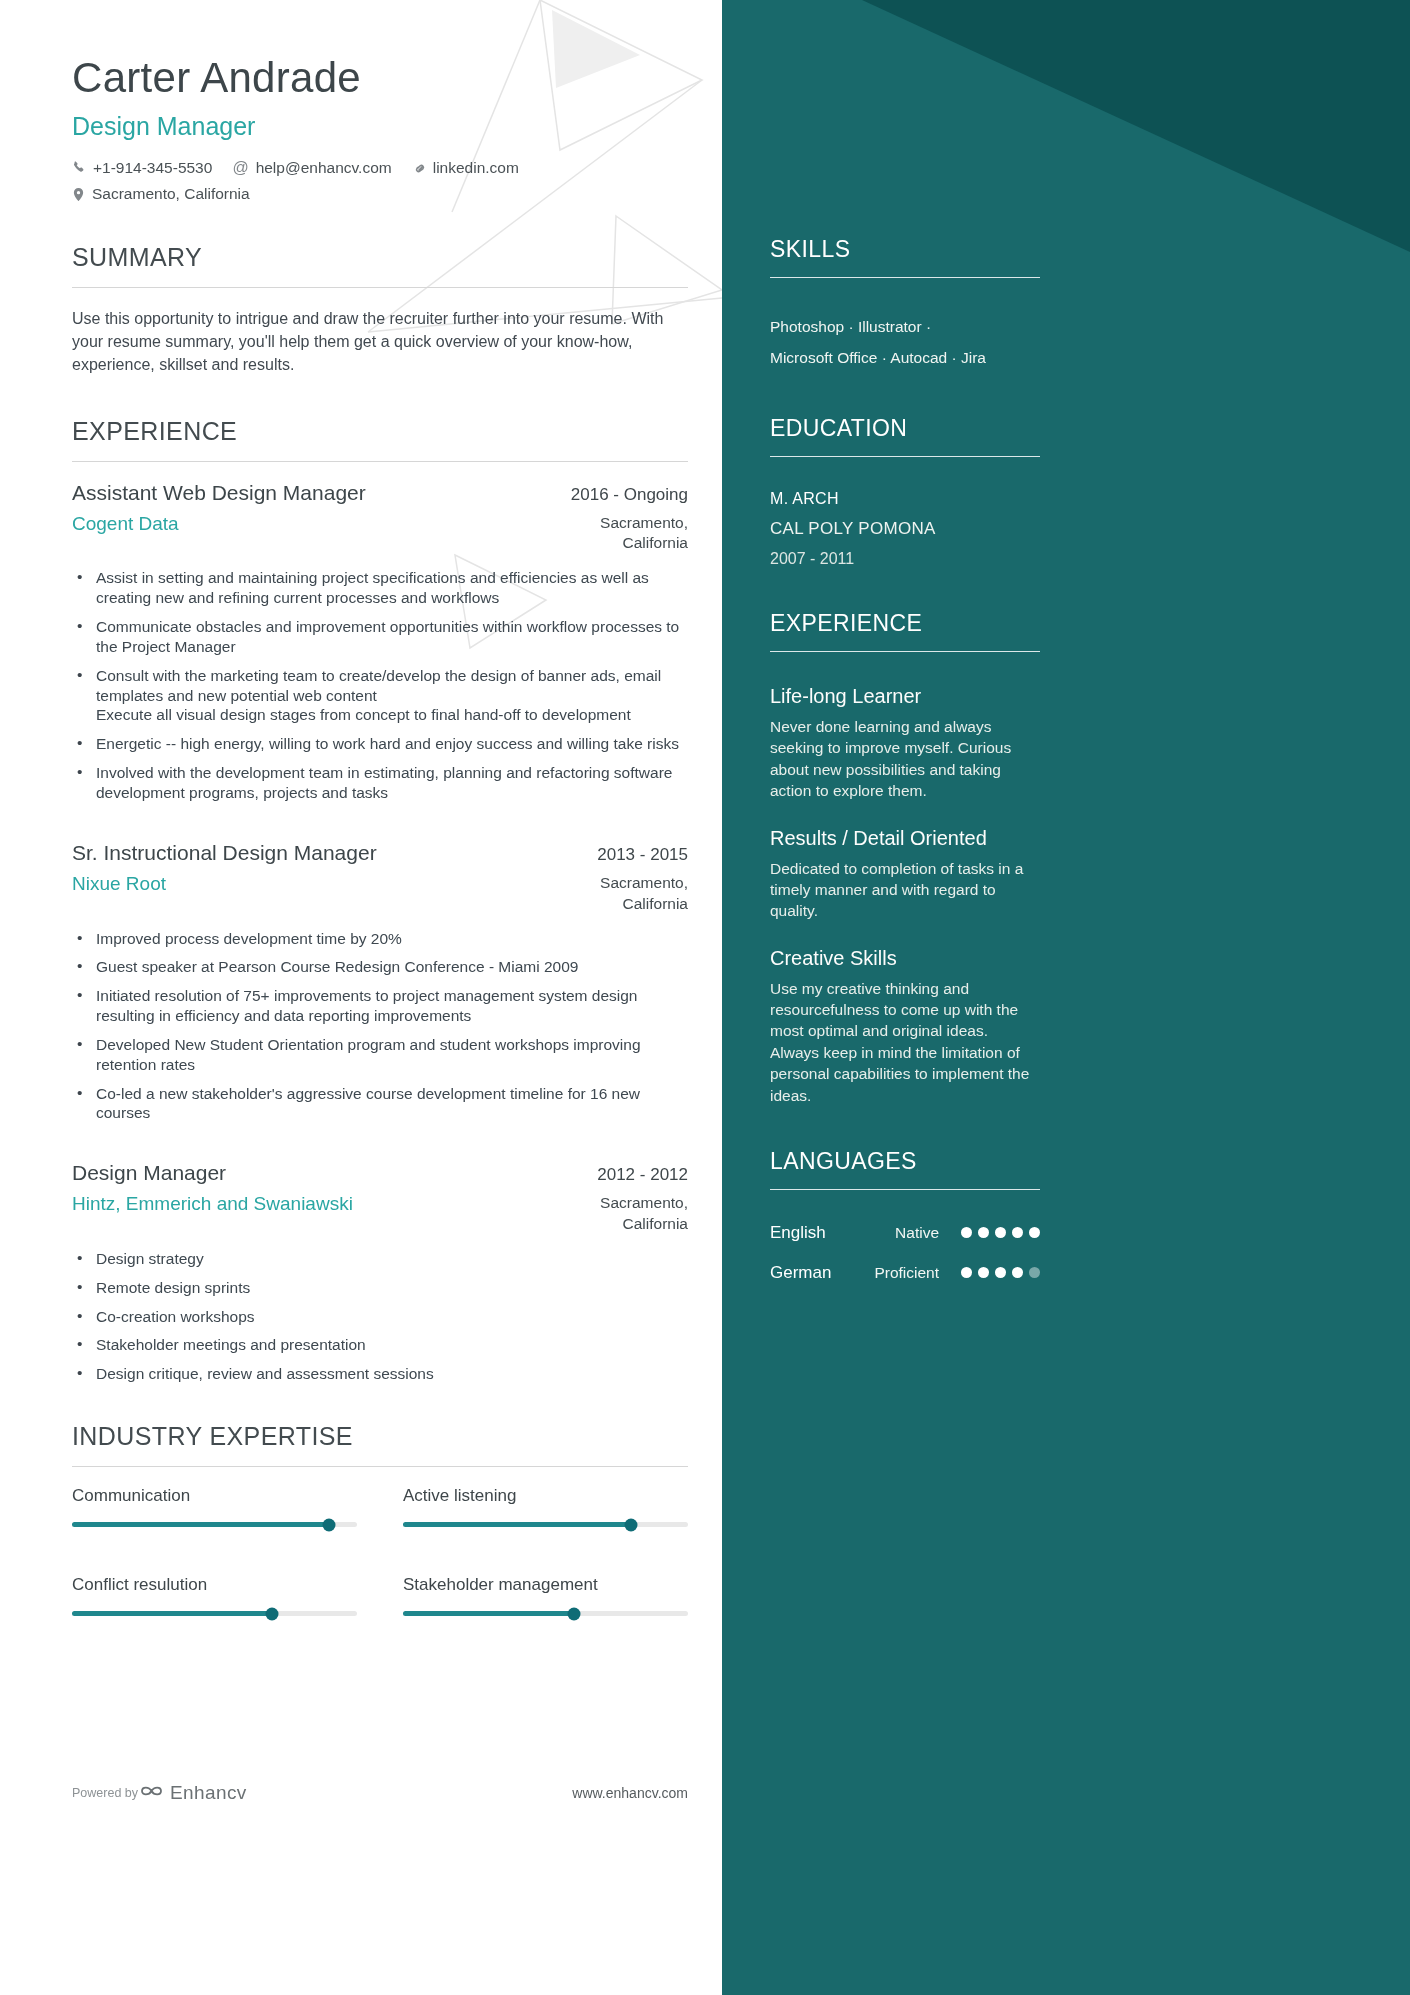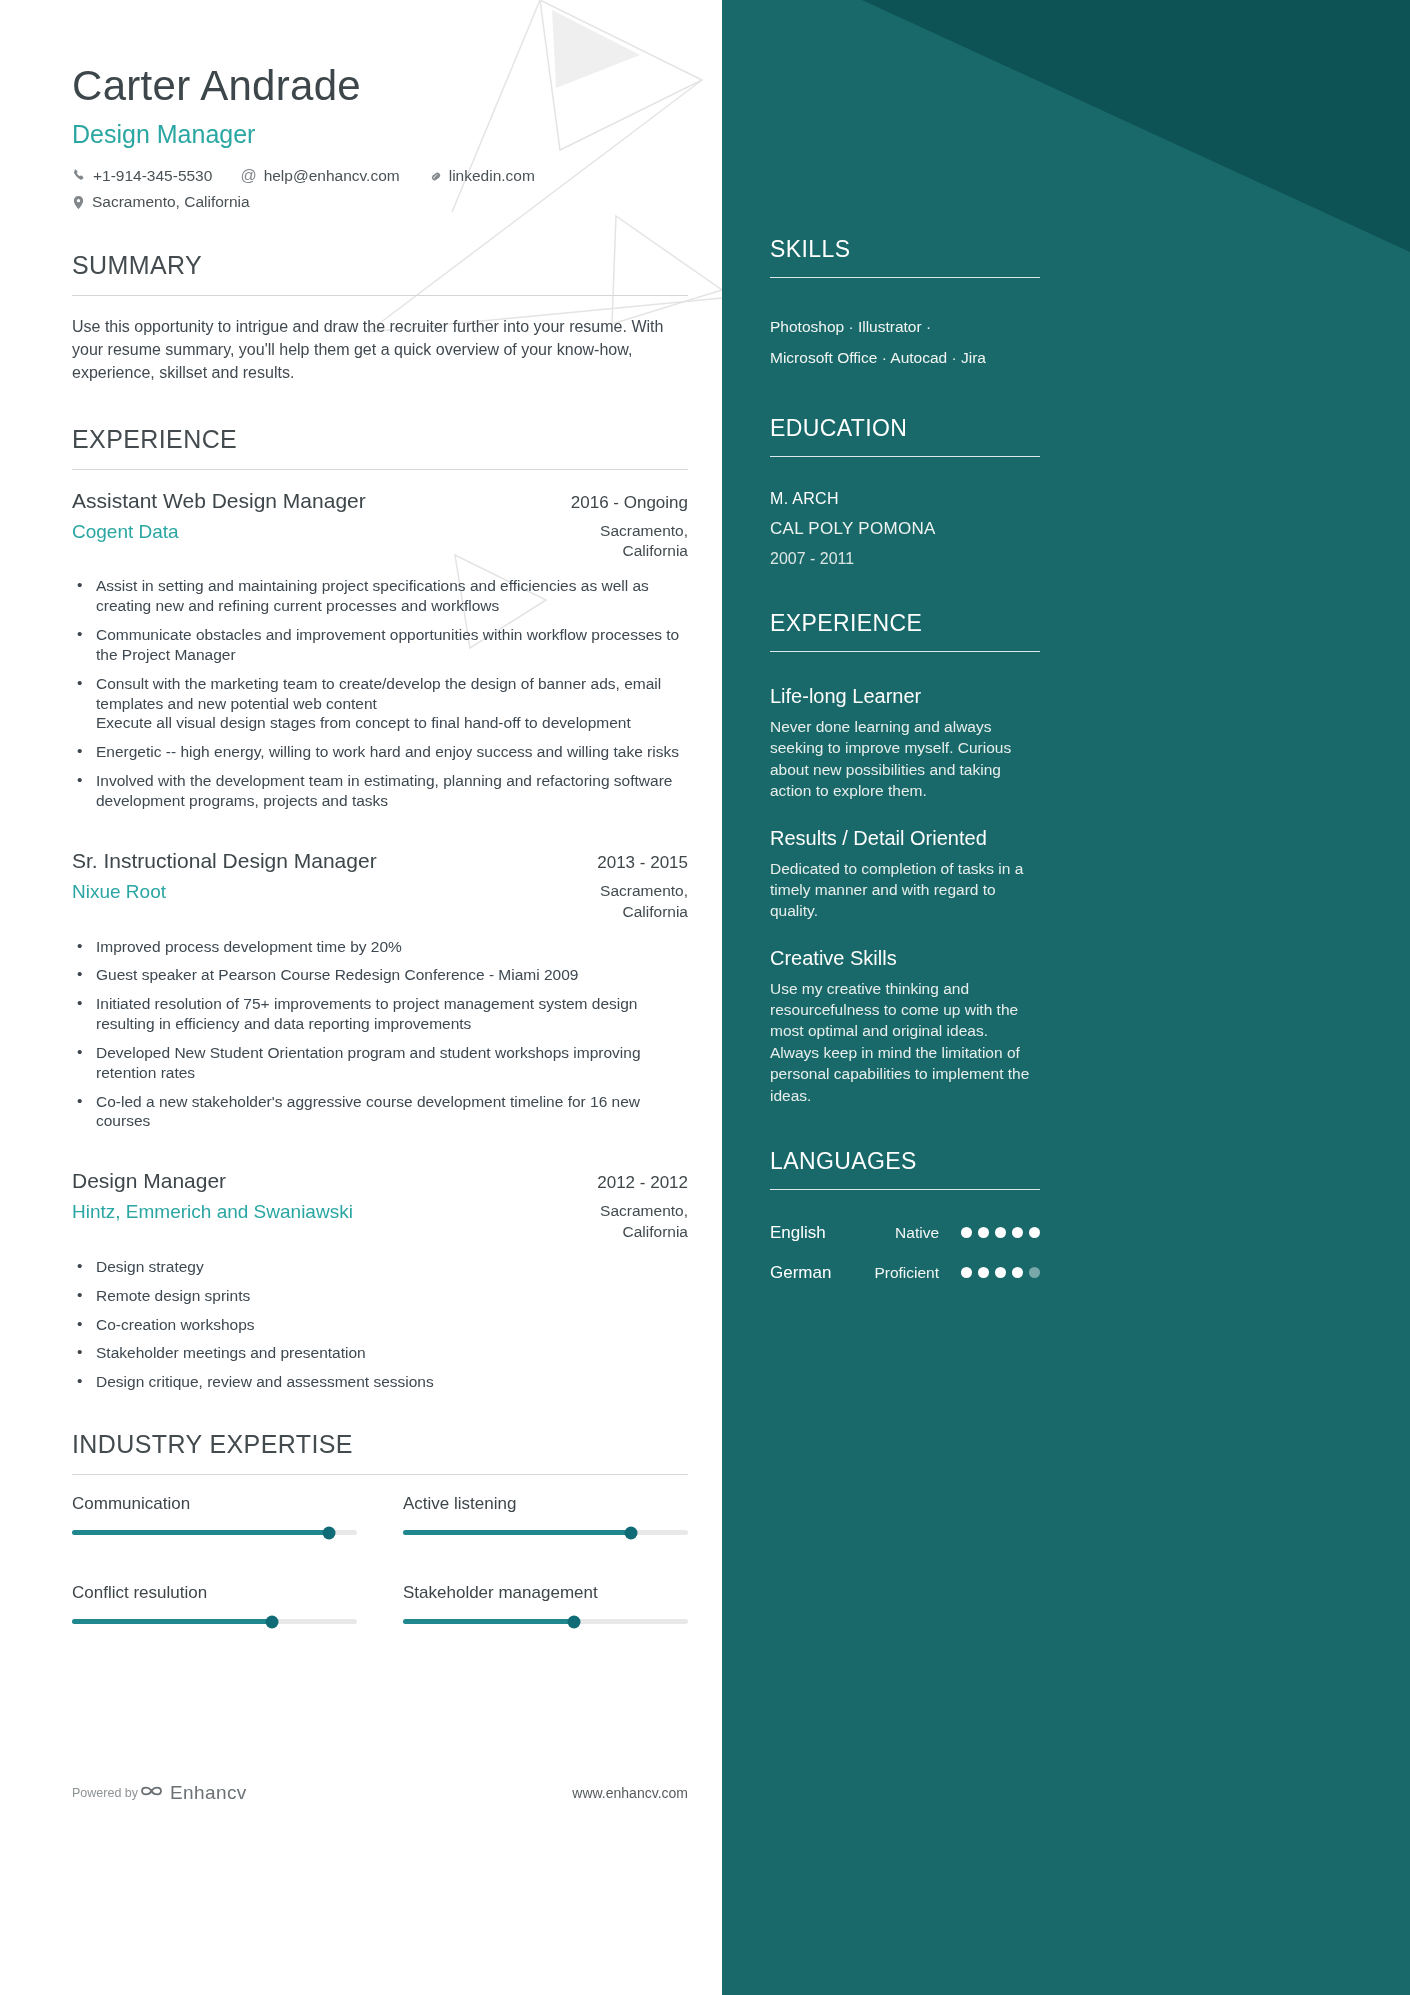--- a/index.html
+++ b/index.html
@@ -9,26 +9,26 @@
     background:#ffffff;
     font-family:"Liberation Sans","DejaVu Sans",sans-serif;
     color:var(--text,#3e474e);
     overflow:hidden;
   }
 
   
   .deco { position:absolute; top:0; left:0; z-index:0; }
 
   
-  .main { position:absolute; left:72px; top:12px; width:616px; z-index:2; padding-top:50px; }
+  .main { position:absolute; left:72px; top:4px; width:616px; z-index:2; padding-top:50px; }
 
   .person-name { font-size:42px; font-weight:500; color:#3d464a; letter-spacing:.3px; }
   .person-title { margin-top:10px; font-size:25px; color:var(--accent,#2aa6a3); font-weight:500; }
 
-  .contact-row { margin-top:18px; display:flex; align-items:center; gap:28px; font-size:15.5px; color:#4a5155; }
+  .contact-row { margin-top:18px; display:flex; align-items:center; gap:20px; font-size:15.5px; color:#4a5155; }
   .contact-item { display:flex; align-items:center; gap:7px; }
   .contact-item svg { display:block; }
   .icon-gray { fill:#82878b; }
   .icon-stroke { stroke:#82878b; fill:none; stroke-width:1.6; stroke-linecap:round; }
   .at-glyph { color:#82878b; font-size:16px; }
 
   .section { margin-top:40px; }
   .section-heading { font-size:25px; font-weight:500; color:var(--heading,#434b4f); letter-spacing:.4px; }
   .section-rule { border:none; border-top:1px solid var(--rule,#d6d6d6); margin:15px 0 19px 0; }
 

